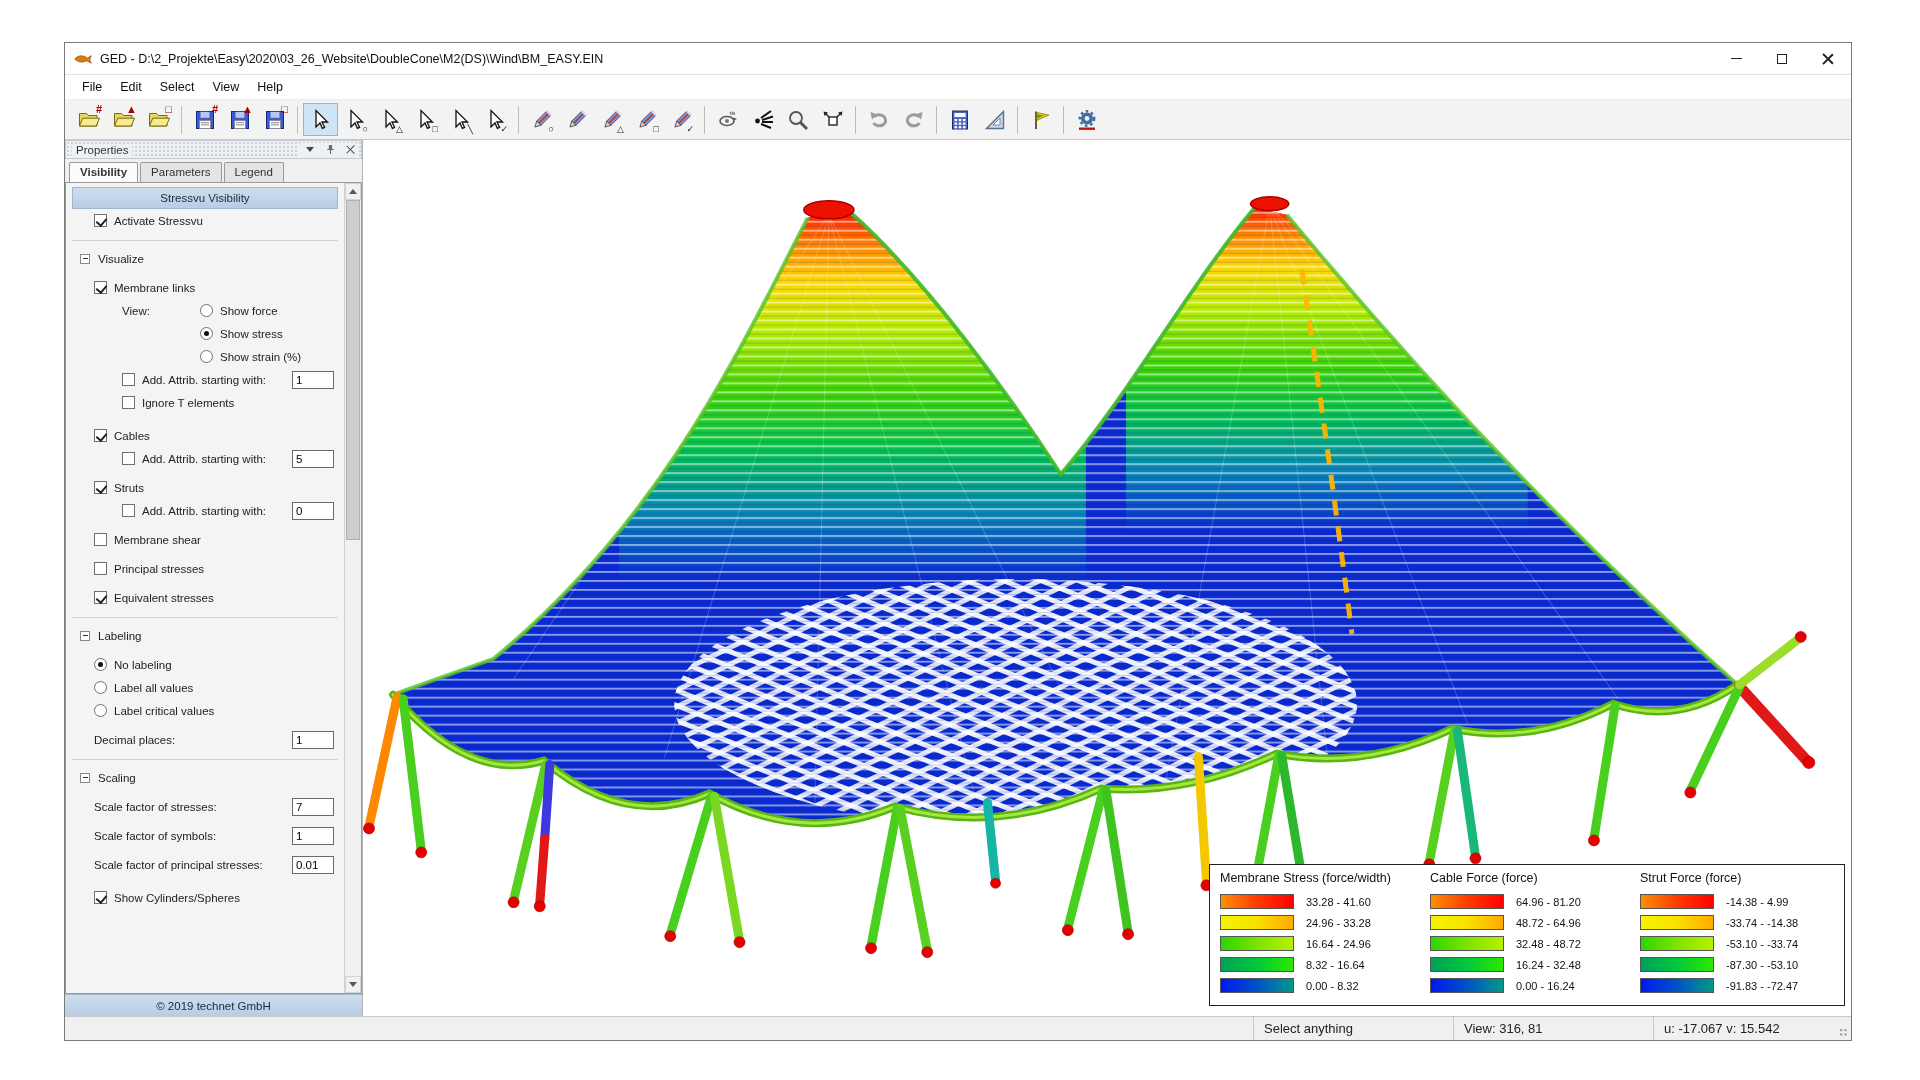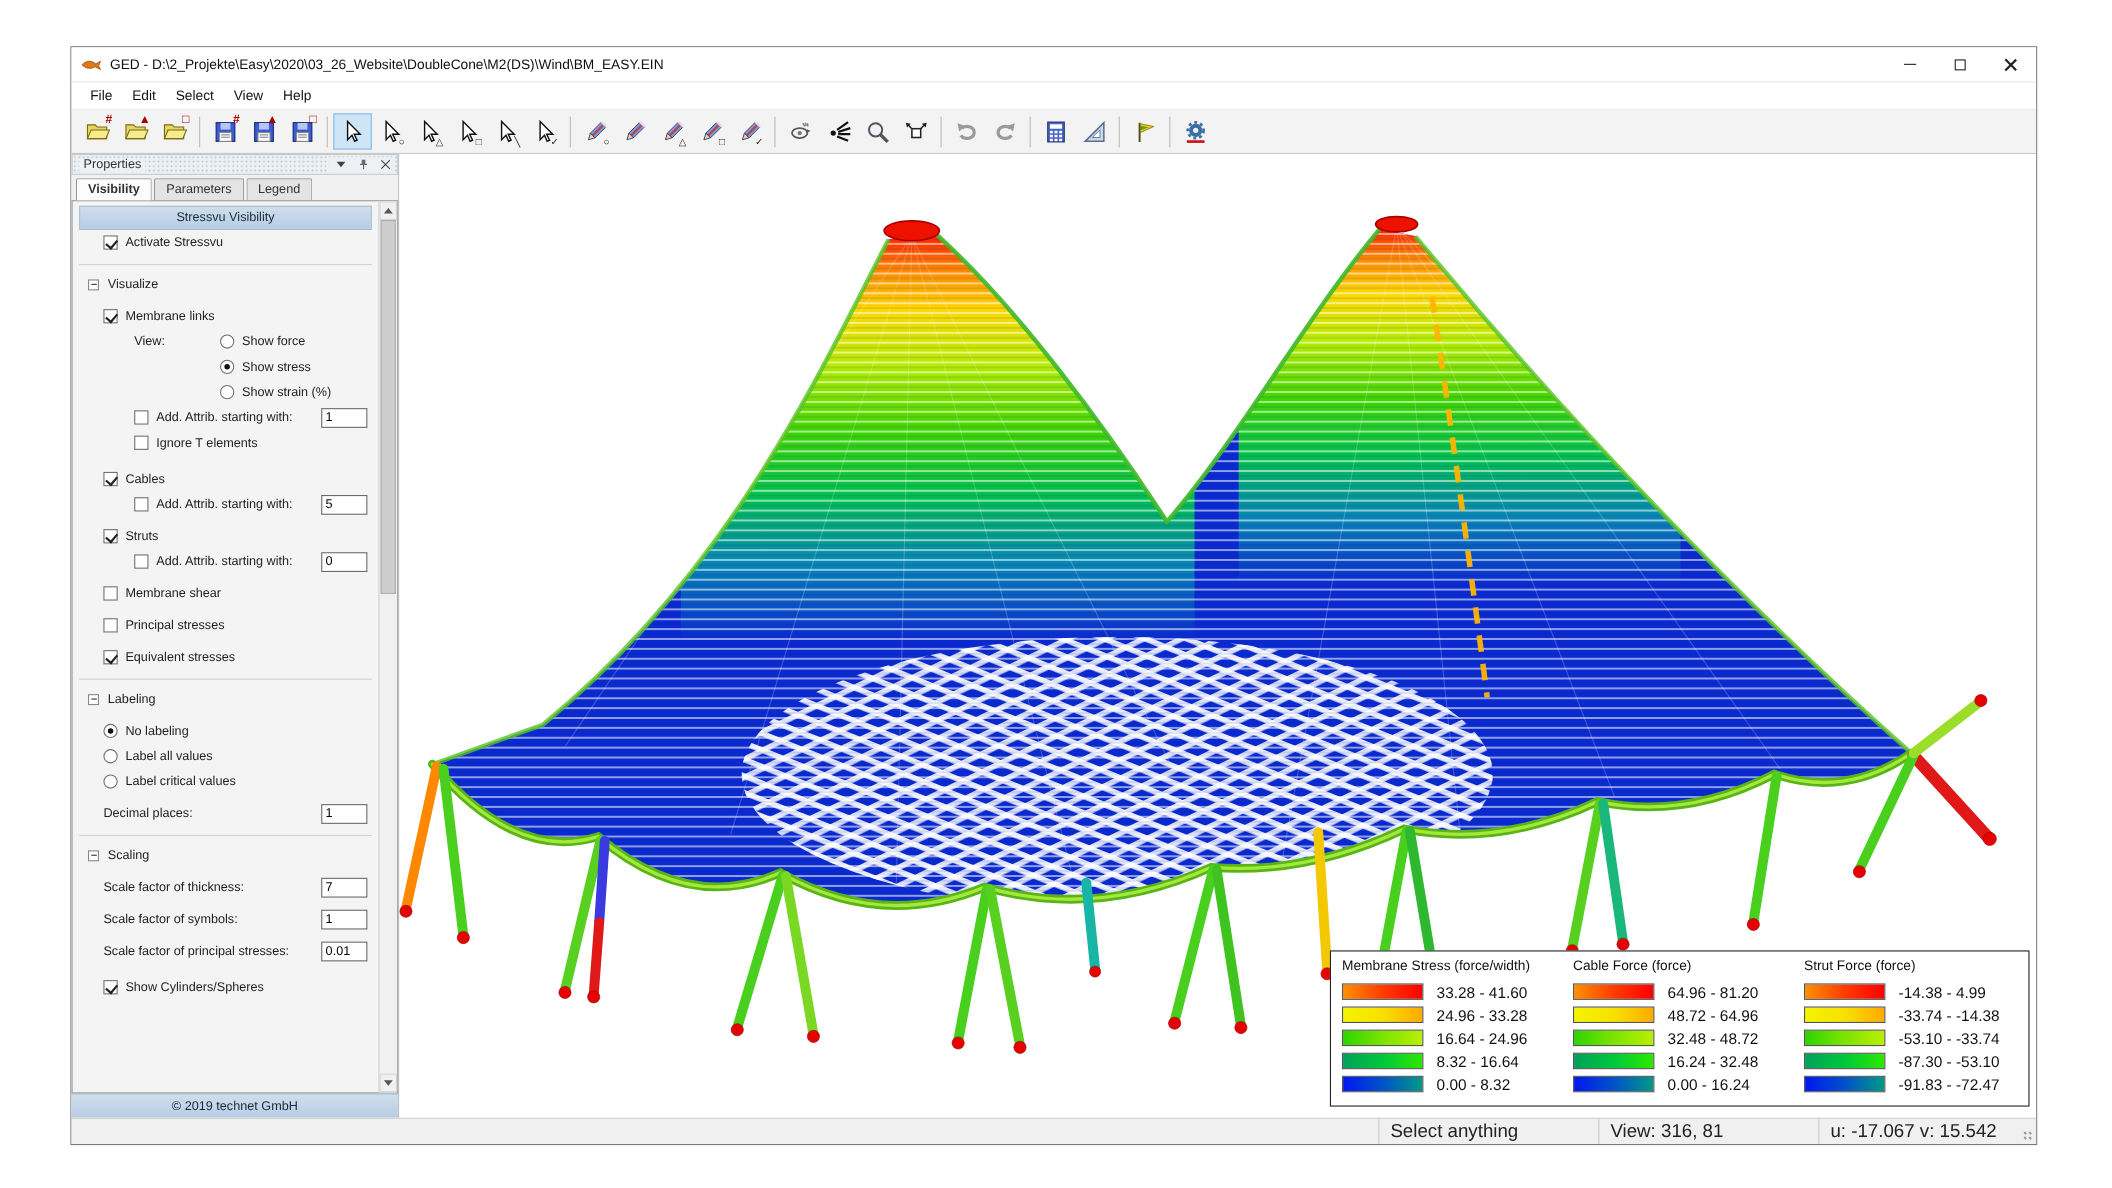--- a/index.html
+++ b/index.html
@@ -74,29 +74,29 @@
   
   .viewport { position:relative; flex:1 1 auto; background:#ffffff; min-width:0; }
   .viewport > svg { position:absolute; inset:0; width:100%; height:100%; }
 
   
   .legend { position:absolute; right:6px; bottom:10px; width:636px; height:142px; background:#fff; border:1px solid #222; display:flex; padding:6px 8px 4px 10px; gap:14px; }
   .leg-col { width:200px; }
   .leg-title { font-size:12.5px; color:#111; height:20px; }
   .leg-row { display:flex; align-items:center; height:21px; gap:12px; }
   .leg-swatch { width:74px; height:15px; border:1px solid #555; flex:0 0 auto; }
-  .leg-label { font-size:14px; color:#111; white-space:nowrap; }
+  .leg-label { font-size:11px; color:#111; white-space:nowrap; }
   .g0 { background:linear-gradient(90deg,#ff9000,#ff3c00,#ff0000); }
   .g1 { background:linear-gradient(90deg,#f4f400,#f8e000,#ffaa00); }
   .g2 { background:linear-gradient(90deg,#2ed400,#7ce400,#b8f000); }
   .g3 { background:linear-gradient(90deg,#00a05a,#00c83c,#2ee800); }
   .g4 { background:linear-gradient(90deg,#0018f0,#0052c8,#009a86); }
 
   
-  .statusbar { height:24px; background:#f0f0f0; border-top:1px solid #c9c9c9; display:flex; align-items:stretch; font-size:17px; color:#222; flex:0 0 auto; }
+  .statusbar { height:24px; background:#f0f0f0; border-top:1px solid #c9c9c9; display:flex; align-items:stretch; font-size:13px; color:#222; flex:0 0 auto; }
   .st-fill { flex:1 1 auto; }
   .st-cell { width:200px; border-left:1px solid #c9c9c9; display:flex; align-items:center; padding-left:10px; flex:0 0 auto; }
   .st-cell.small { width:180px; }
   .st-grip { width:18px; position:relative; flex:0 0 auto; }
   .st-grip::after { content:""; position:absolute; right:3px; bottom:3px; width:9px; height:9px;
      background:radial-gradient(circle at 2px 2px,#9a9a9a 1.2px,transparent 1.3px); background-size:4.5px 4.5px; }
 </style>
 </head>
 <body>
 
@@ -510,21 +510,21 @@
               <input class="numbox" value="1" style="">
             </div>
 
           <div class="sect-sep"></div>
           <div class="row ind0">
               <span class="collapse-box"></span>
               <span>Scaling</span>
             </div>
           <div class="gap6"></div>
           <div class="row ind1">
-              <label>Scale factor of thickness:</label>
+              <label>Scale factor of stresses:</label>
               <input class="numbox" value="7" style="">
             </div>
           <div class="gap6"></div>
           <div class="row ind1">
               <label>Scale factor of symbols:</label>
               <input class="numbox" value="1" style="">
             </div>
           <div class="gap6"></div>
           <div class="row ind1">
               <label>Scale factor of principal stresses:</label>

